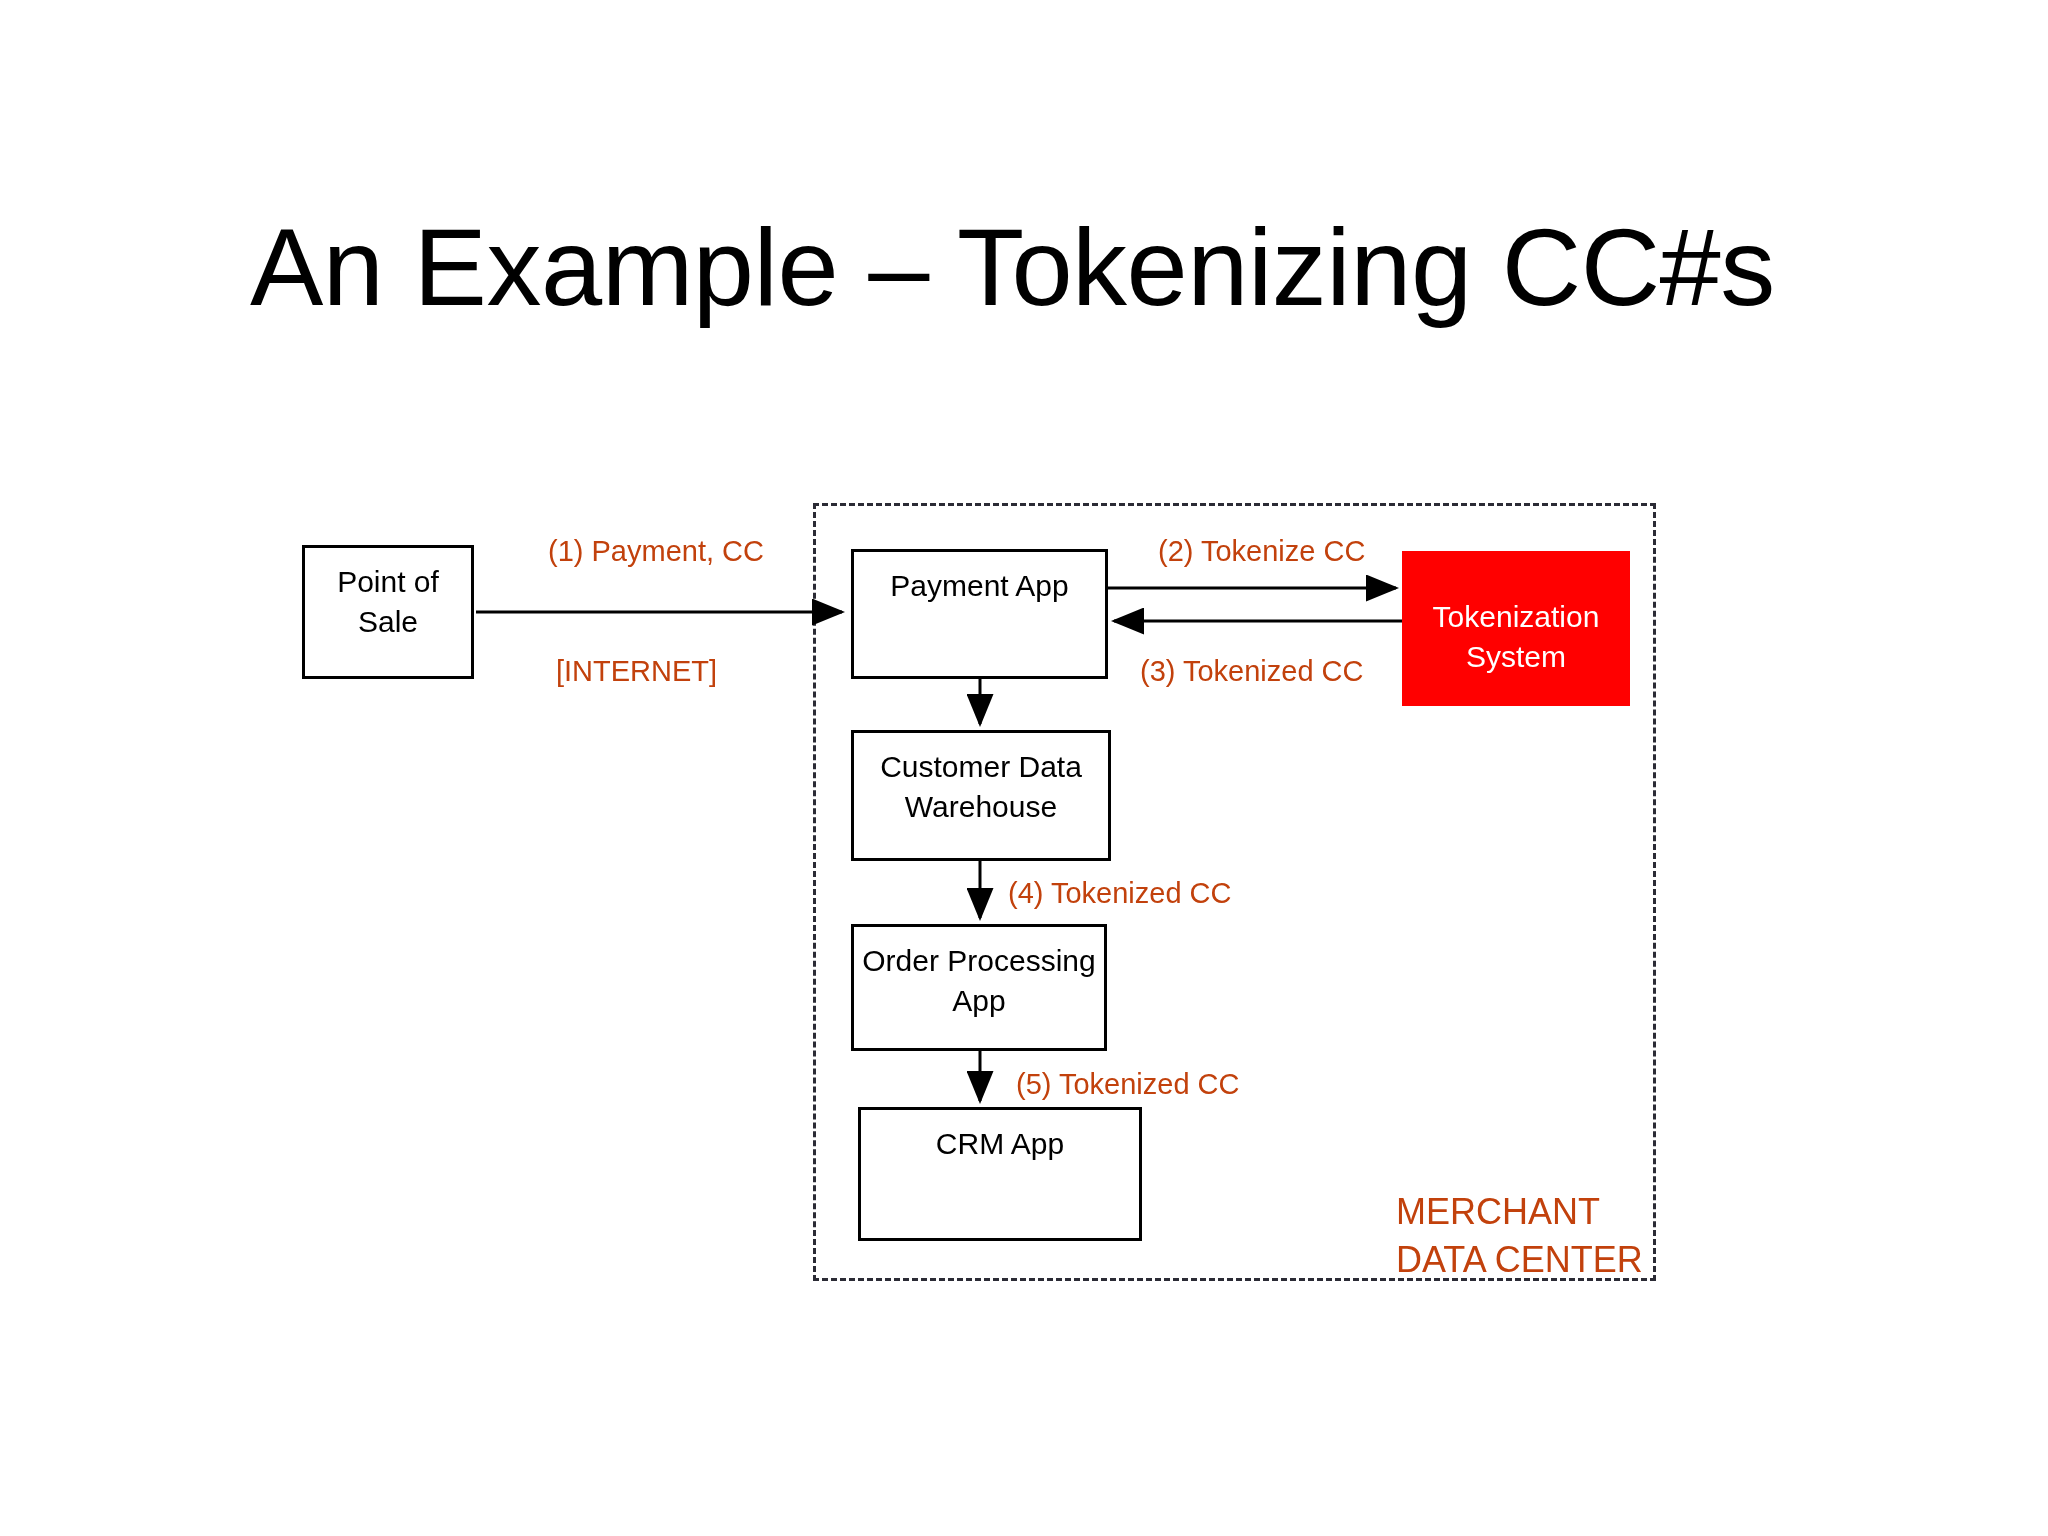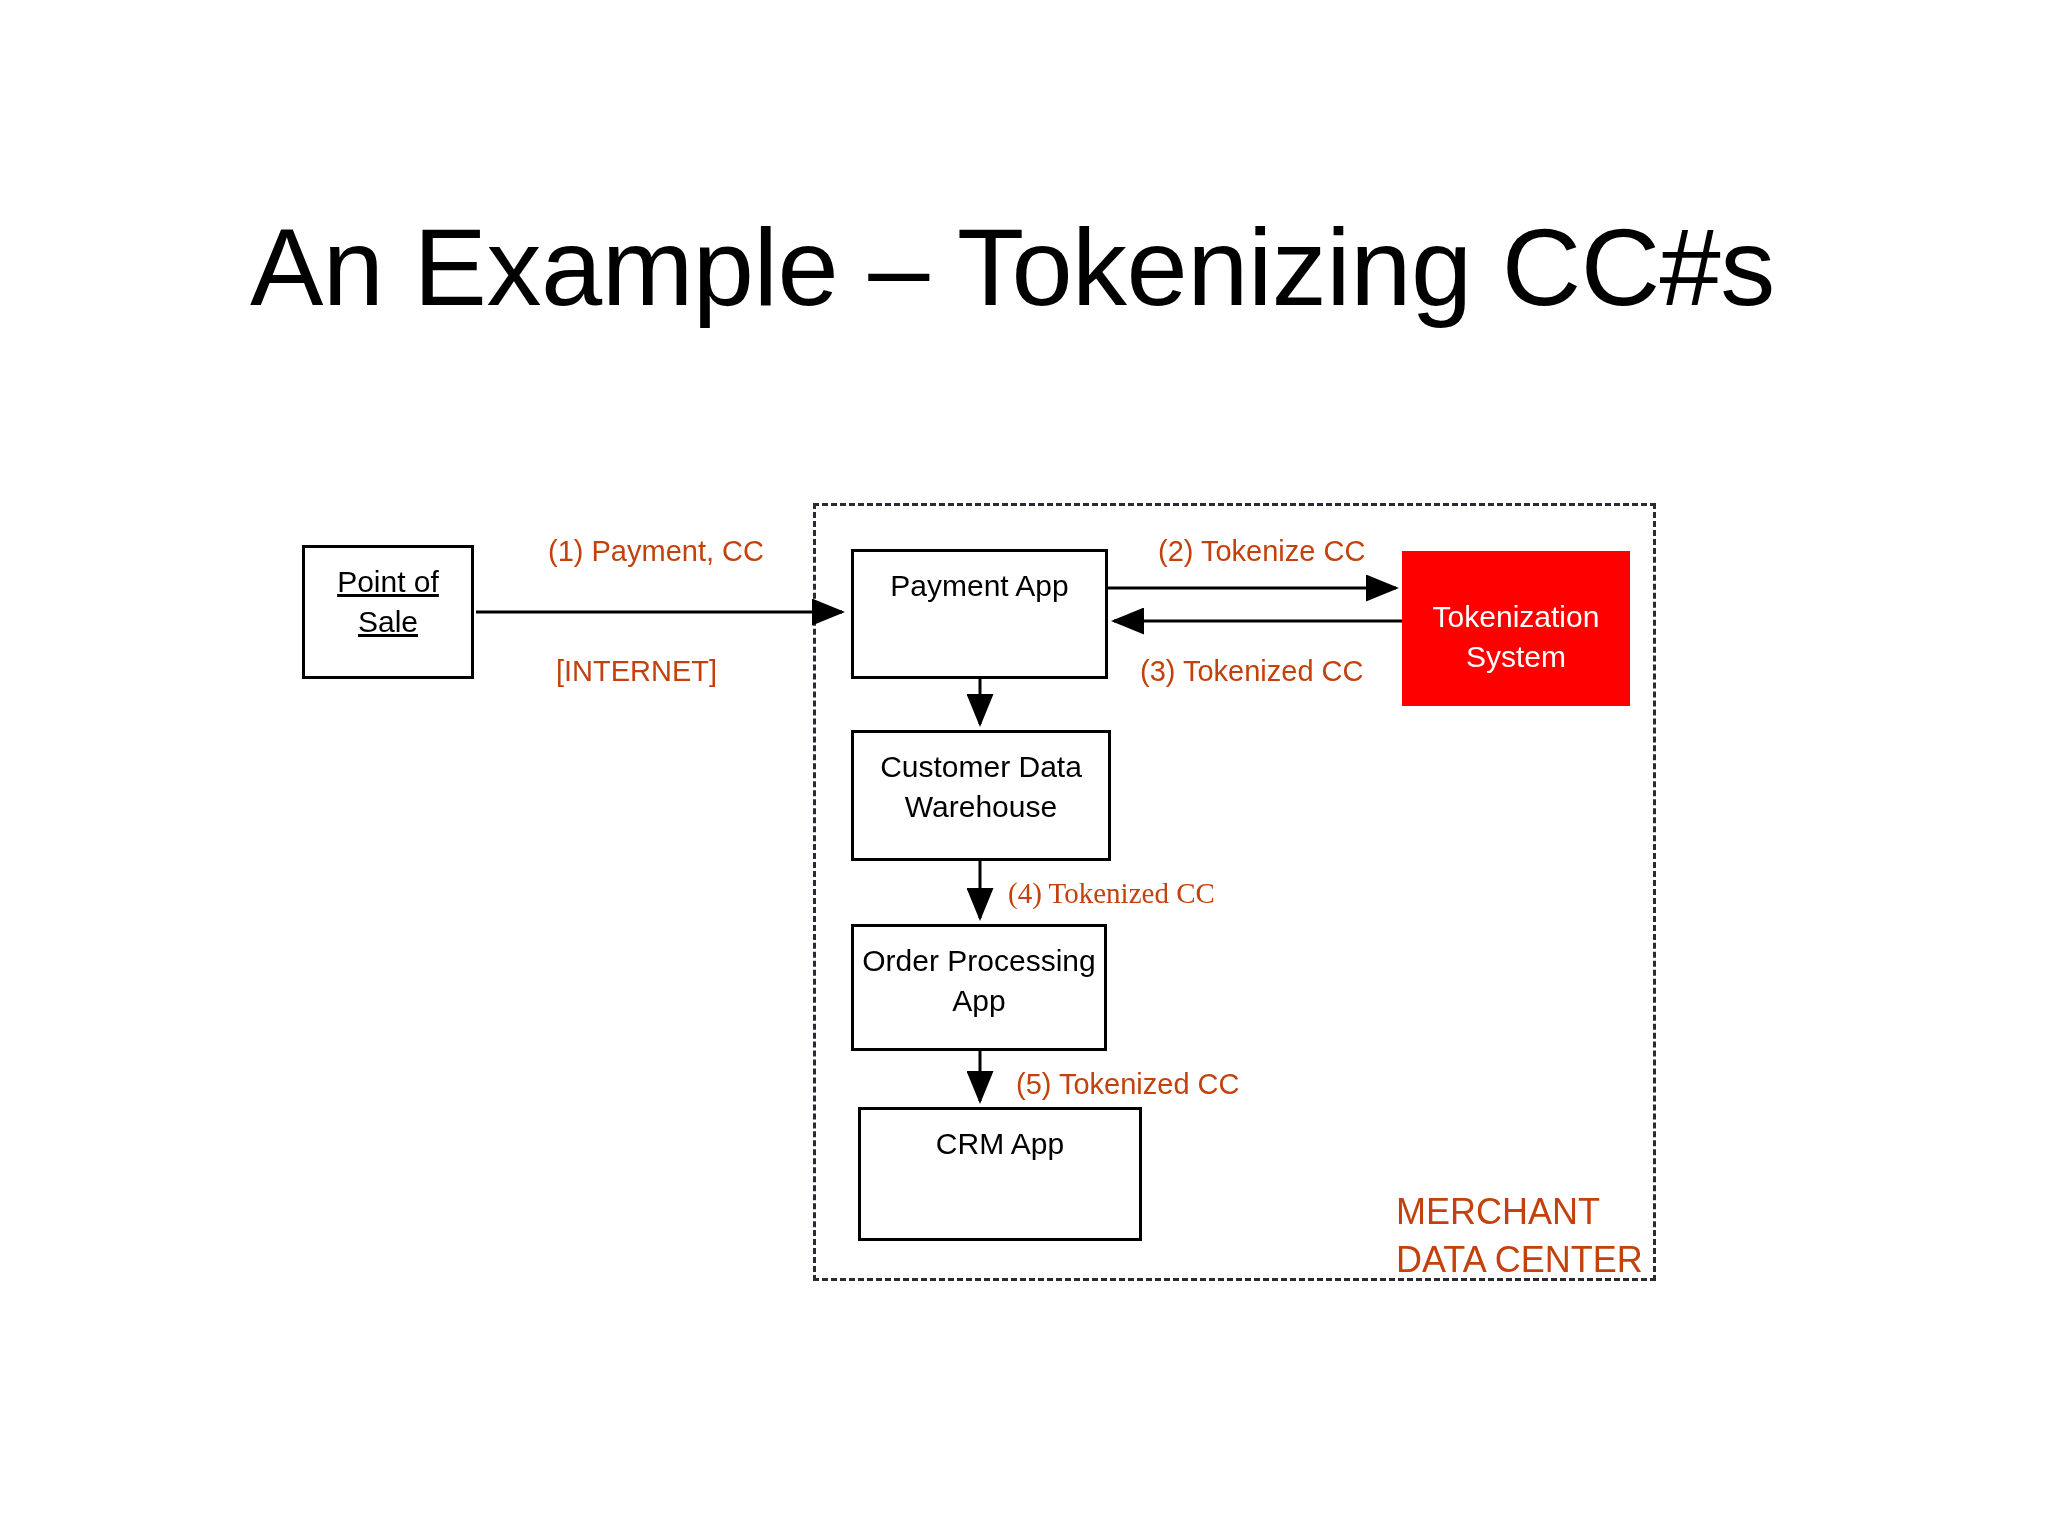--- a/index.html
+++ b/index.html
@@ -61,21 +61,21 @@
     display: flex;
     align-items: center;
     justify-content: center;
     padding-top: 16px;
   }
   .node .node-label {
     display: block;
     white-space: pre-line;
   }
 
-  #node-pos            { left: 302px;  top: 545px;  width: 172px; height: 134px; text-decoration: underline; }
+  #node-pos            { left: 302px;  top: 545px;  width: 172px; height: 134px; }
   #node-payment-app    { left: 851px;  top: 549px;  width: 257px; height: 130px; }
   #node-tokenization   { left: 1402px; top: 551px;  width: 228px; height: 155px; background:#FF0000; }
   #node-cdw            { left: 851px;  top: 730px;  width: 260px; height: 131px; }
   #node-order          { left: 851px;  top: 924px;  width: 256px; height: 127px; }
   #node-crm            { left: 858px;  top: 1107px; width: 284px; height: 134px; }
 
   
   #merchant-boundary {
     position: absolute;
     left: 813px;
@@ -92,21 +92,21 @@
     position: absolute;
     font-size: 29px;
     line-height: 1.32;
     color: #c2410c;
     white-space: pre-line;
   }
   #label-1           { left: 548px;  top: 532px; }
   #label-internet    { left: 556px;  top: 652px; }
   #label-2           { left: 1158px; top: 532px; }
   #label-3           { left: 1140px; top: 652px; }
-  #label-4           { left: 1008px; top: 874px; font-family: Liberation Serif, serif; }
+  #label-4           { left: 1008px; top: 874px; }
   #label-5           { left: 1016px; top: 1065px; }
   #label-merchant    { left: 1396px; top: 1188px; font-size: 36px; }
 
   
   #connectors {
     position: absolute;
     left: 0; top: 0;
     width: 2048px;
     height: 1536px;
     pointer-events: none;

